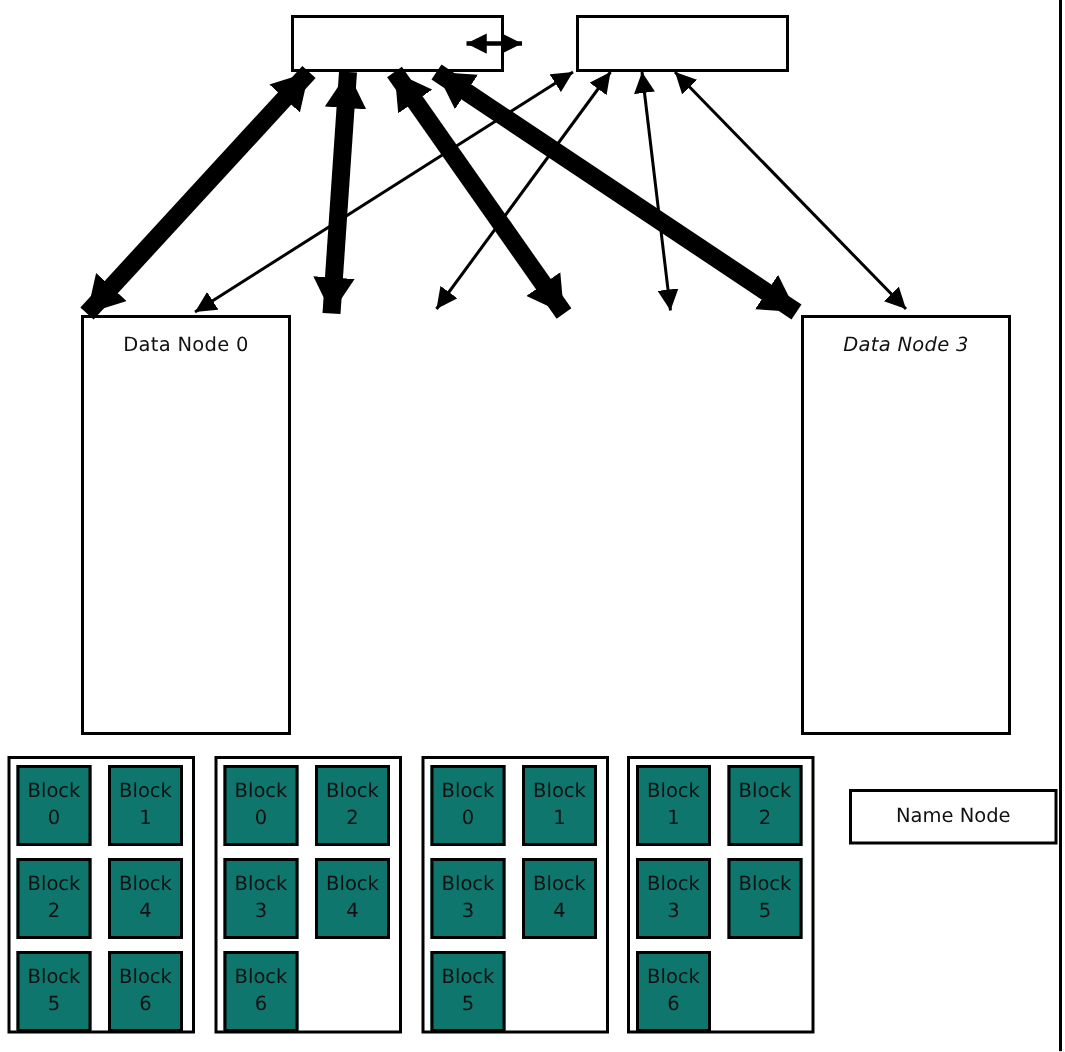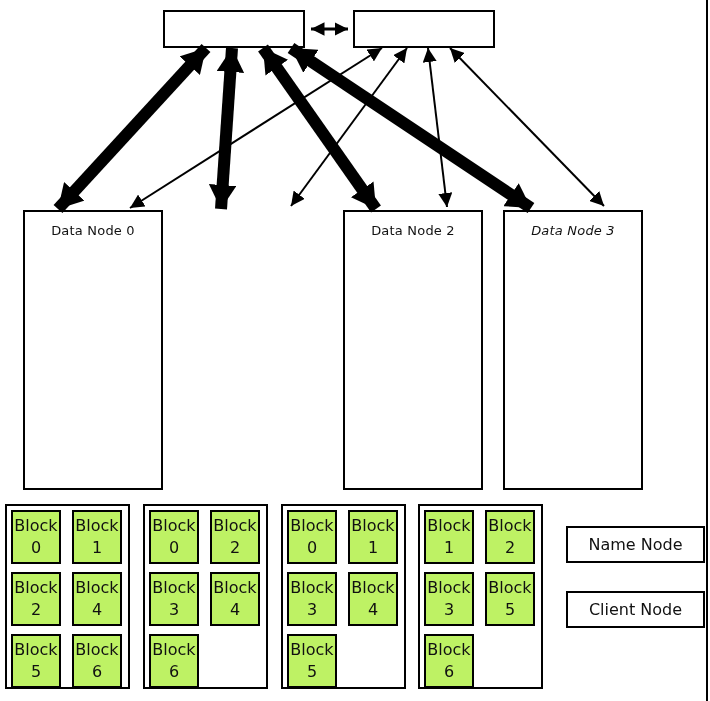--- a/index.html
+++ b/index.html
@@ -1,58 +1,55 @@
 <!DOCTYPE html>
 <html><head>
 <meta charset="utf-8">
 <style>
   html,body { margin:0; padding:0; background:#ffffff; }
   #page {
     position:relative; width:710px; height:701px; background:#ffffff;
     font-family:"DejaVu Sans","Liberation Sans",sans-serif; color:#111111;
     overflow:hidden;
   }
-  .box { position:absolute; border:2px solid #000; background:#fff; box-sizing:border-box; z-index:1; }
+  .box { position:absolute; border:2px solid #000; background:#fff; box-sizing:border-box; z-index:1;margin-left:31px; }
   .top-box { width:142px; height:38px; top:10px; }
   .data-node { width:140px; height:280px; top:210px; }
   .data-node .dn-label { padding-top:11px; text-align:center; font-size:13px; letter-spacing:0.2px; }
   #arrow-layer { position:absolute; left:0; top:0; width:710px; height:701px; z-index:5; pointer-events:none; }
   #arrow-layer line { stroke:#000; }
   .group {
     position:absolute; top:504px; width:125px; height:185px;
     border:2px solid #000; box-sizing:border-box; background:#fff;
     display:grid; grid-template-columns:50px 50px; grid-auto-rows:54px;
     column-gap:11px; row-gap:8px; padding:4px; align-content:start; justify-content:start;
     z-index:1;
   }
   .cell {
-    border:2px solid #000; box-sizing:border-box; background:#bef264;
+    border:2px solid #000; box-sizing:border-box; background:#0f766e;
     display:flex; align-items:center; justify-content:center;
-    text-align:center; font-size:16px; line-height:1.35; padding:0 2px;
+    text-align:center; font-size:13px; line-height:1.35; padding:0 2px;
   }
   .legend-box {
     position:absolute; left:566px; width:139px; height:37px;
     border:2px solid #000; box-sizing:border-box; background:#fff;
-    display:flex; align-items:center; justify-content:center; font-size:16px; z-index:1;
+    display:flex; align-items:center; justify-content:center; font-size:13px; z-index:1;
   }
   #page-right-border { position:absolute; top:0; right:2px; width:2px; height:701px; background:#000; z-index:6; }
 </style>
 </head>
 <body>
 
 <div id="page">
 
   <div class="box top-box" style="left:163px;"></div>
   <div class="box top-box" style="left:353px;"></div>
 
   <div class="box data-node" style="left:23px;">
     <div class="dn-label">Data Node 0</div>
-  </div>
-  <div class="box data-node" style="left:343px;">
-    <div class="dn-label">Data Node 2</div>
   </div>
   <div class="box data-node" style="left:503px;font-style:italic;">
     <div class="dn-label">Data Node 3</div>
   </div>
 
   <svg id="arrow-layer" xmlns="http://www.w3.org/2000/svg" viewBox="0 0 710 701">
     <defs>
       <marker id="mThick" viewBox="0 0 4 4" refX="4" refY="2" markerWidth="2" markerHeight="2.3" orient="auto-start-reverse" preserveAspectRatio="none">
         <path d="M0,0 L4,2 L0,4 z" fill="#000"></path>
       </marker>
@@ -104,16 +101,15 @@
 
   <div class="group" style="left:418px;">
     <div class="cell">Block 1</div>
     <div class="cell">Block 2</div>
     <div class="cell">Block 3</div>
     <div class="cell">Block 5</div>
     <div class="cell">Block 6</div>
   </div>
 
   <div class="legend-box" style="top:526px;">Name Node</div>
-  <div class="legend-box" style="top:591px;">Client Node</div>
 
   <div id="page-right-border"></div>
 </div>
 
 </body></html>

